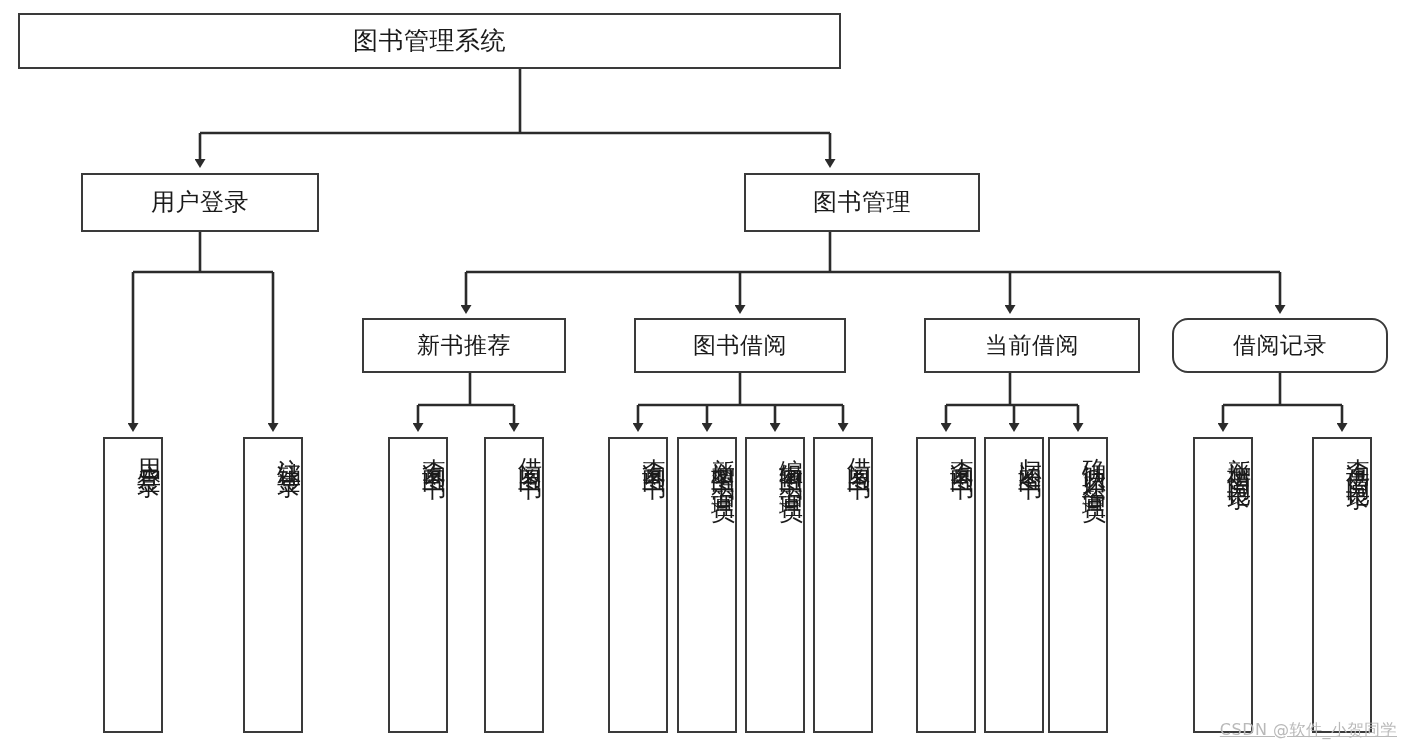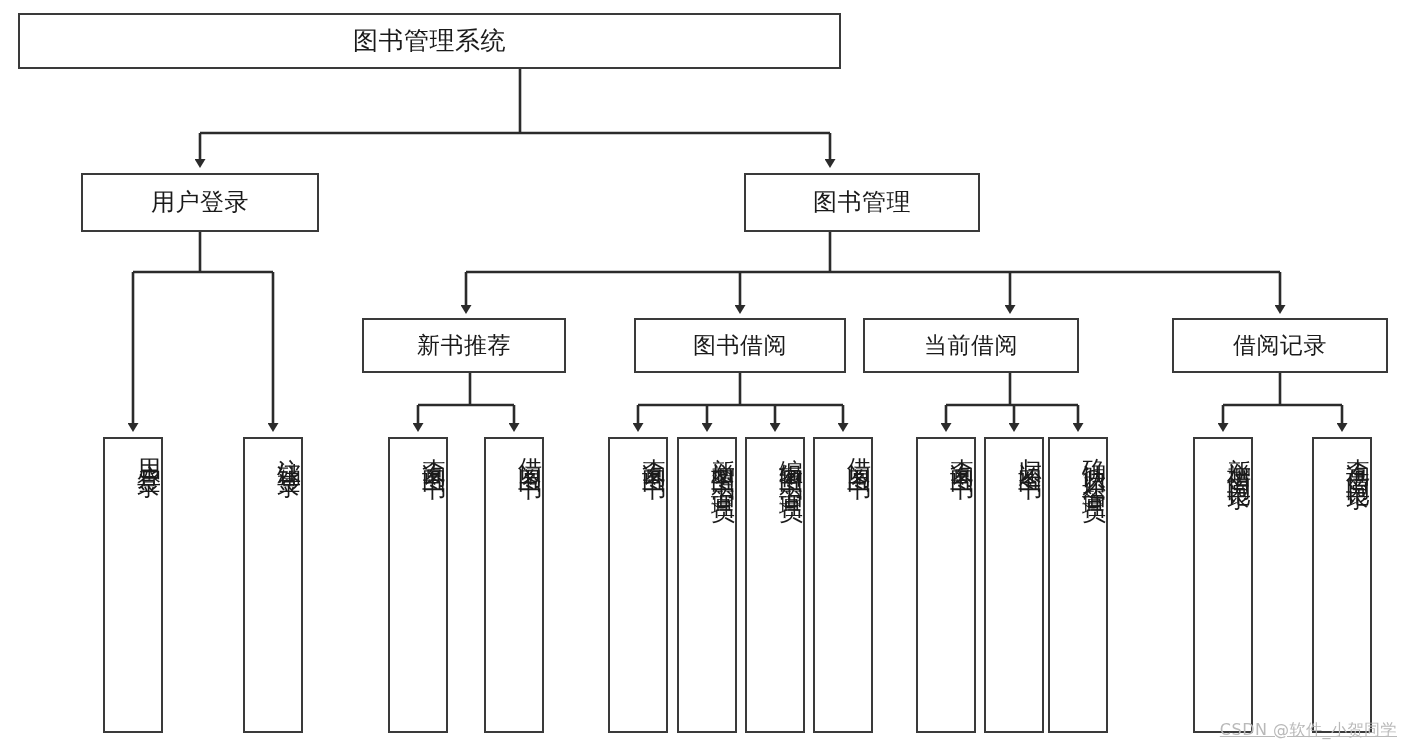--- a/index.html
+++ b/index.html
@@ -136,24 +136,24 @@
   <div class="node lvl2" style="left:712px; top:173px; width:236px; height:59px;margin-left:32px;">
     <span class="label">图书管理</span>
   </div>
 
   <div class="node lvl3" style="left:362px; top:318px; width:204px; height:55px;">
     <span class="label">新书推荐</span>
   </div>
   <div class="node lvl3" style="left:634px; top:318px; width:212px; height:55px;">
     <span class="label">图书借阅</span>
   </div>
-  <div class="node lvl3" style="left:863px; top:318px; width:216px; height:55px;">
+  <div class="node lvl3" style="left:924px; top:318px; width:216px; height:55px;">
     <span class="label">当前借阅</span>
   </div>
-  <div class="node lvl3" style="left:1172px; top:318px; width:216px; height:55px;">
+  <div class="node lvl3" style="left:1172px; top:318px; width:216px; height:55px;border-radius:16px;">
     <span class="label">借阅记录</span>
   </div>
 
   <div class="node leaf" style="left:103px; top:437px; width:60px; height:296px;">
     <span class="label">用户登录</span>
   </div>
   <div class="node leaf" style="left:243px; top:437px; width:60px; height:296px;">
     <span class="label">注销登录</span>
   </div>
 

